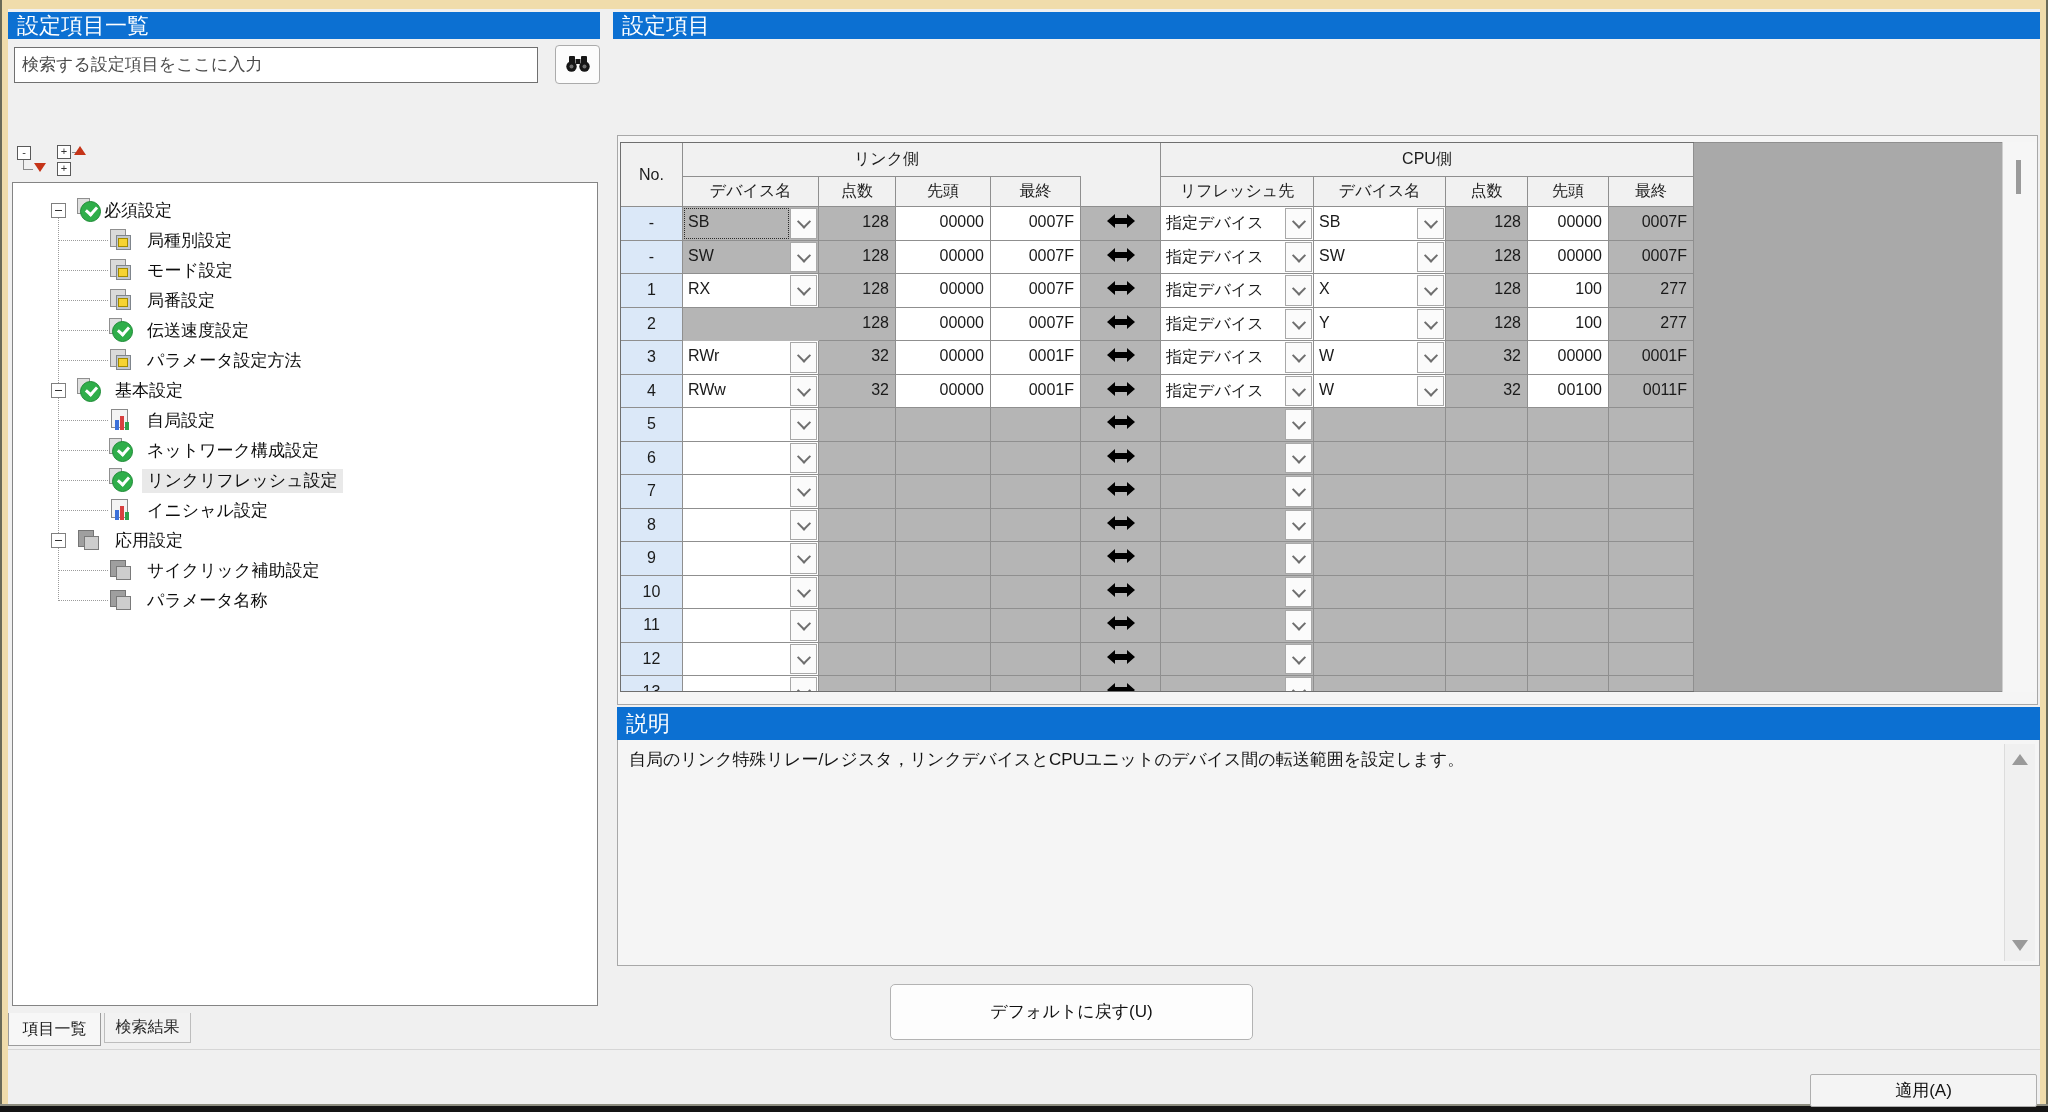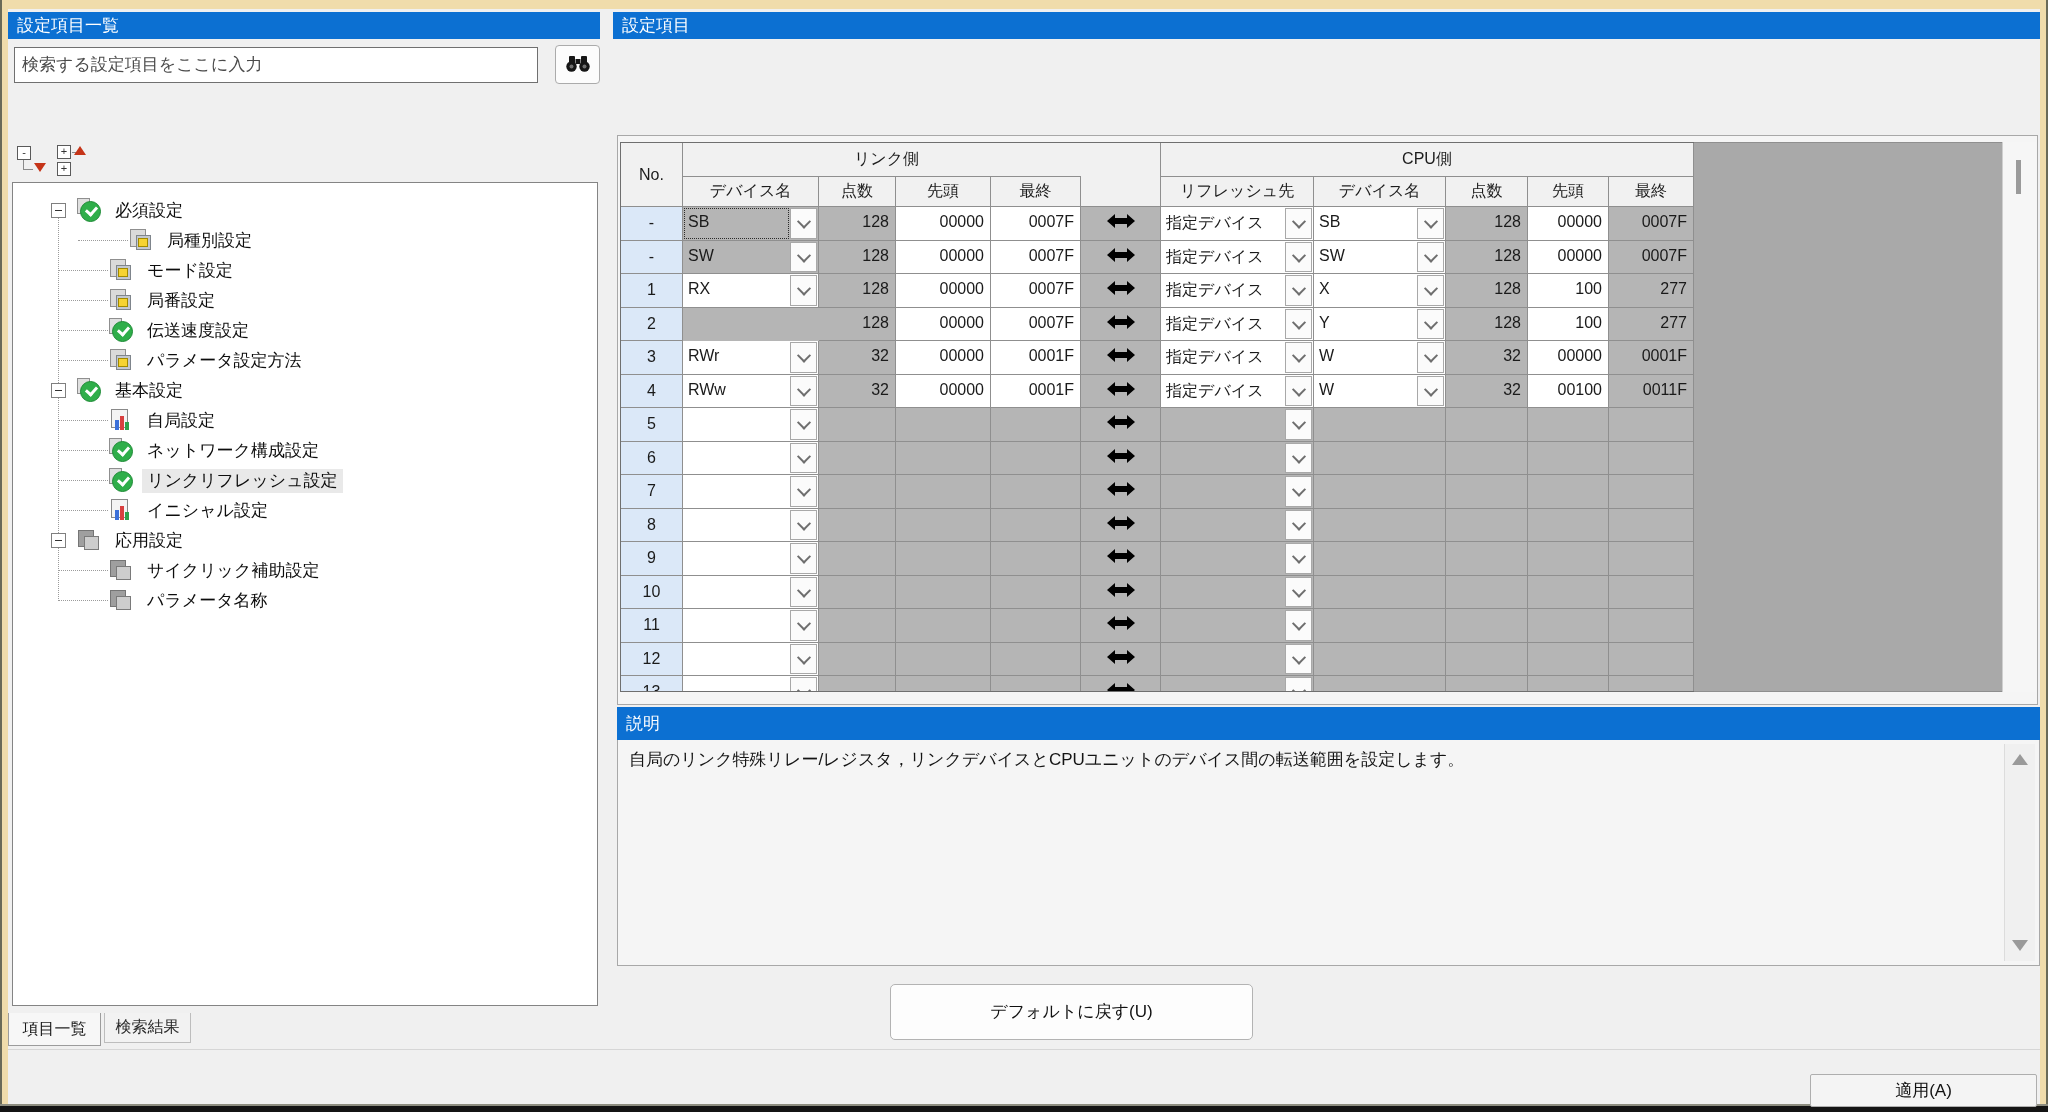--- a/index.html
+++ b/index.html
@@ -11,21 +11,21 @@
     -webkit-font-smoothing:antialiased;
   }
   
   .chrome-top{position:absolute;left:0;top:0;width:2048px;height:9px;background:var(--chrome-tan,#f0dcab);}
   .chrome-left{position:absolute;left:0;top:0;width:8px;height:1112px;background:var(--chrome-tan,#f0dcab);border-left:2px solid #6a6a58;box-sizing:border-box;}
   .chrome-right{position:absolute;right:0;top:0;width:8px;height:1112px;background:var(--chrome-tan,#f0dcab);border-right:2px solid #6a6a58;box-sizing:border-box;}
   .chrome-bottom{position:absolute;left:0;top:1104px;width:2048px;height:8px;background:#141414;border-top:2px solid #8d8d80;box-sizing:border-box;}
 
   .titlebar{
     position:absolute;height:27px;background:var(--accent,#0c70d2);color:#fff;
-    font-size:17px;line-height:27px;padding-left:9px;box-sizing:border-box;white-space:nowrap;overflow:hidden;
+    font-size:22px;line-height:27px;padding-left:9px;box-sizing:border-box;white-space:nowrap;overflow:hidden;
   }
   #left-title{left:8px;top:12px;width:592px;}
   #right-title{left:613px;top:12px;width:1427px;}
 
   
   #search-input{
     position:absolute;left:14px;top:47px;width:524px;height:36px;box-sizing:border-box;
     border:1px solid #707070;background:#fff;font-size:17px;padding:0 7px;
     font-family:inherit;color:#333;outline:none;
   }
@@ -153,23 +153,23 @@
   </div>
 
   <div id="tree-box">
       <div class="tree-vline" style="left: 45px; top: 28px; height: 390px;"></div>
       <div class="tree-row" style="top: 13px;">
         <div class="expander" style="left: 38px;"></div>
         <span class="ticon" style="left: 64px;">
           <span class="ic-doc"></span>
           <span class="ic-circle"></span>
         </span>
-        <span class="tree-label" style="left: 97px;">必須設定</span>
-      </div>
-      <div class="tree-row" style="top: 43px; margin-left: 20px;">
+        <span class="tree-label" style="left: 86px;">必須設定</span>
+      </div>
+      <div class="tree-row" style="top: 43px;">
         <div class="tree-hline" style="left: 45px; width: 50px;"></div>
         <span class="ticon" style="left: 96px;">
           <span class="ip-back"></span>
           <span class="ip-front"></span>
           <span class="ip-yellow"></span>
         </span>
         <span class="tree-label" style="left: 129px;">局種別設定</span>
       </div>
       <div class="tree-row" style="top: 73px;">
         <div class="tree-hline" style="left: 45px; width: 50px;"></div>

